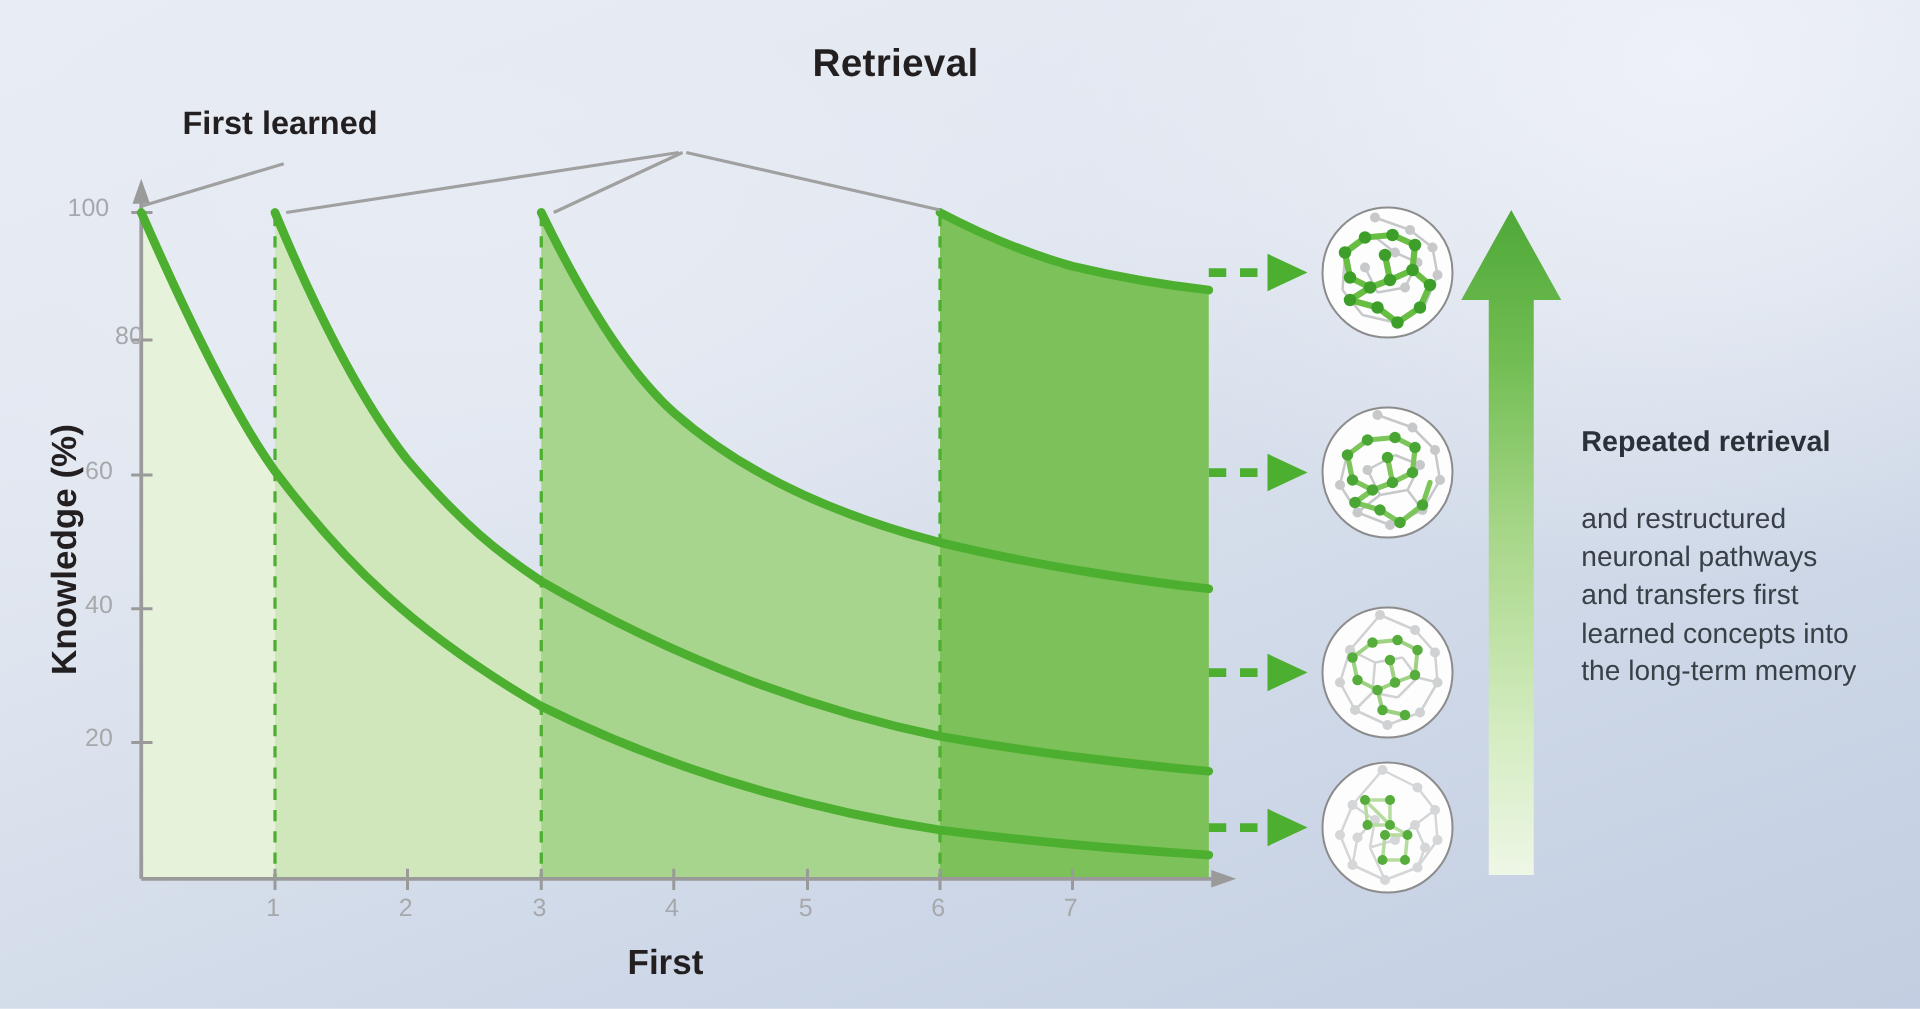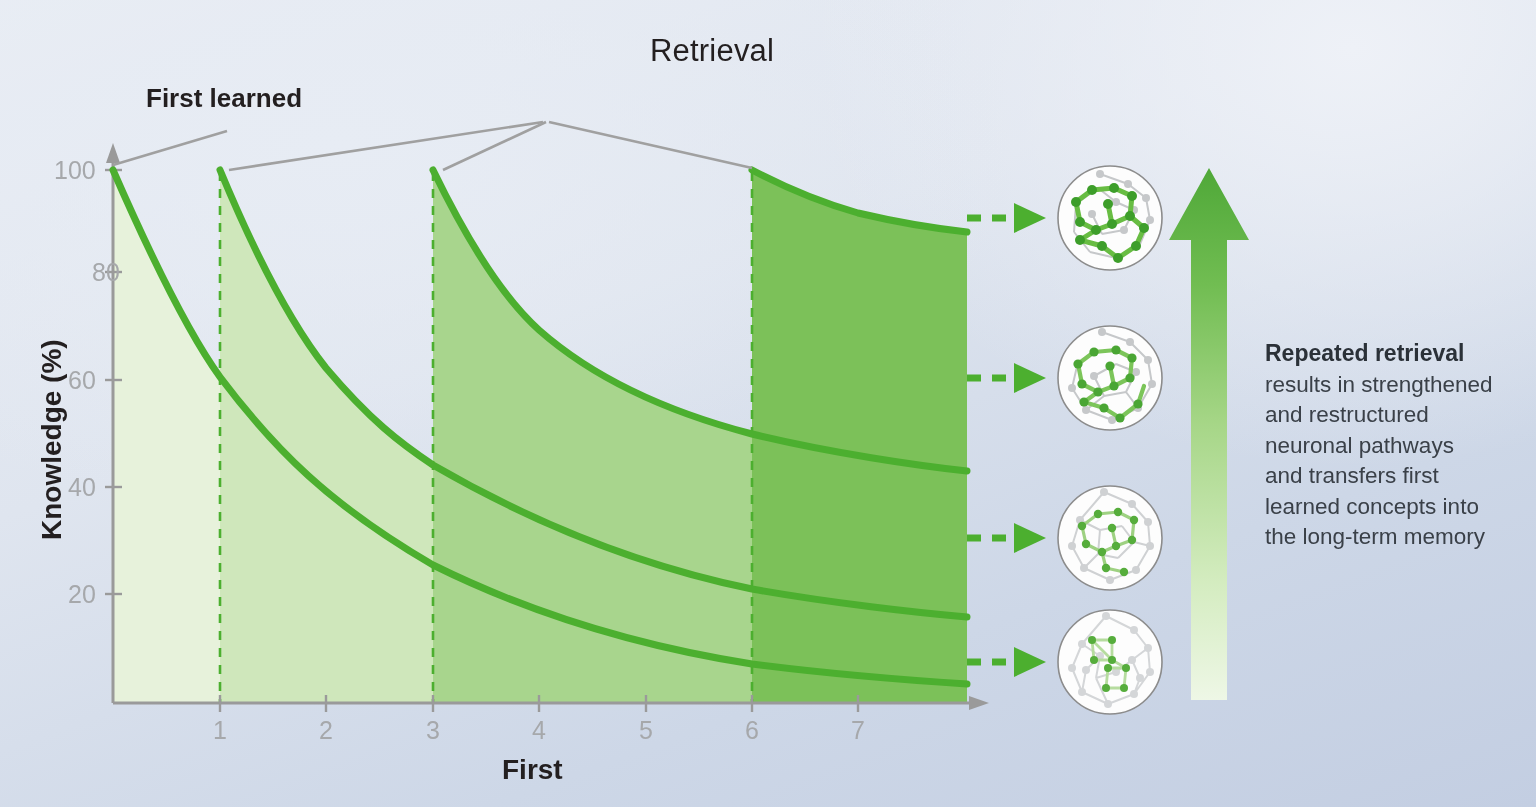--- a/index.html
+++ b/index.html
@@ -8,23 +8,23 @@
     font-family:"Liberation Sans", sans-serif;
     background:
       radial-gradient(ellipse 1100px 600px at 22% 18%, #e7ecf4 0%, rgba(231,236,244,0) 62%),
       radial-gradient(ellipse 900px 700px at 88% 6%, #eef1f7 0%, rgba(238,241,247,0) 60%),
       linear-gradient(160deg, #e9edf4 0%, #dfe5ef 38%, #cdd7e7 72%, #c3cee2 100%);
   }
   #stage{position:relative;width:1536px;height:807px;}
   #svgroot{position:absolute;left:0;top:0;width:1536px;height:807px;}
 
   .lbl{position:absolute;color:#231f20;white-space:pre;}
-  .hdr-title{font-size:31px;font-weight:400;letter-spacing:.2px;}
+  .hdr-title{font-size:31px;font-weight:700;letter-spacing:.2px;}
   .hdr-sub{font-size:26px;font-weight:700;}
-  .tick{position:absolute;color:#a6a8ab;font-size:25px;font-weight:400;}
+  .tick{position:absolute;color:#a6a8ab;font-size:20px;font-weight:400;}
   .axis-title{position:absolute;color:#231f20;font-size:28px;font-weight:700;}
   #ylab{transform-origin:0 0;transform:rotate(-90deg);}
   #sidebox{position:absolute;left:1249px;top:338px;width:280px;
     color:#3a4048;font-size:22.5px;line-height:30.5px;margin-left:16px;}
   #sidebox b{color:#2b3138;font-weight:700;font-size:23px;}
 </style>
 </head>
 <body>
 
 <div id="stage">
@@ -332,21 +332,21 @@
   <div class="tick" style="left:532px;top:716px;">4</div>
   <div class="tick" style="left:639px;top:716px;">5</div>
   <div class="tick" style="left:745px;top:716px;">6</div>
   <div class="tick" style="left:851px;top:716px;">7</div>
 
   <div class="axis-title" style="left:502px;top:754px;">First</div>
   <div class="axis-title" id="ylab" style="left:36px;top:540px;">Knowledge (%)</div>
 
   <div id="sidebox">
     <b>Repeated retrieval</b><br>
-    <span>results in strengthened</span><br>
+    <br>
     <span>and restructured</span><br>
     <span>neuronal pathways</span><br>
     <span>and transfers first</span><br>
     <span>learned concepts into</span><br>
     <span>the long-term memory</span>
   </div>
 
 </div>
 
 </body></html>

